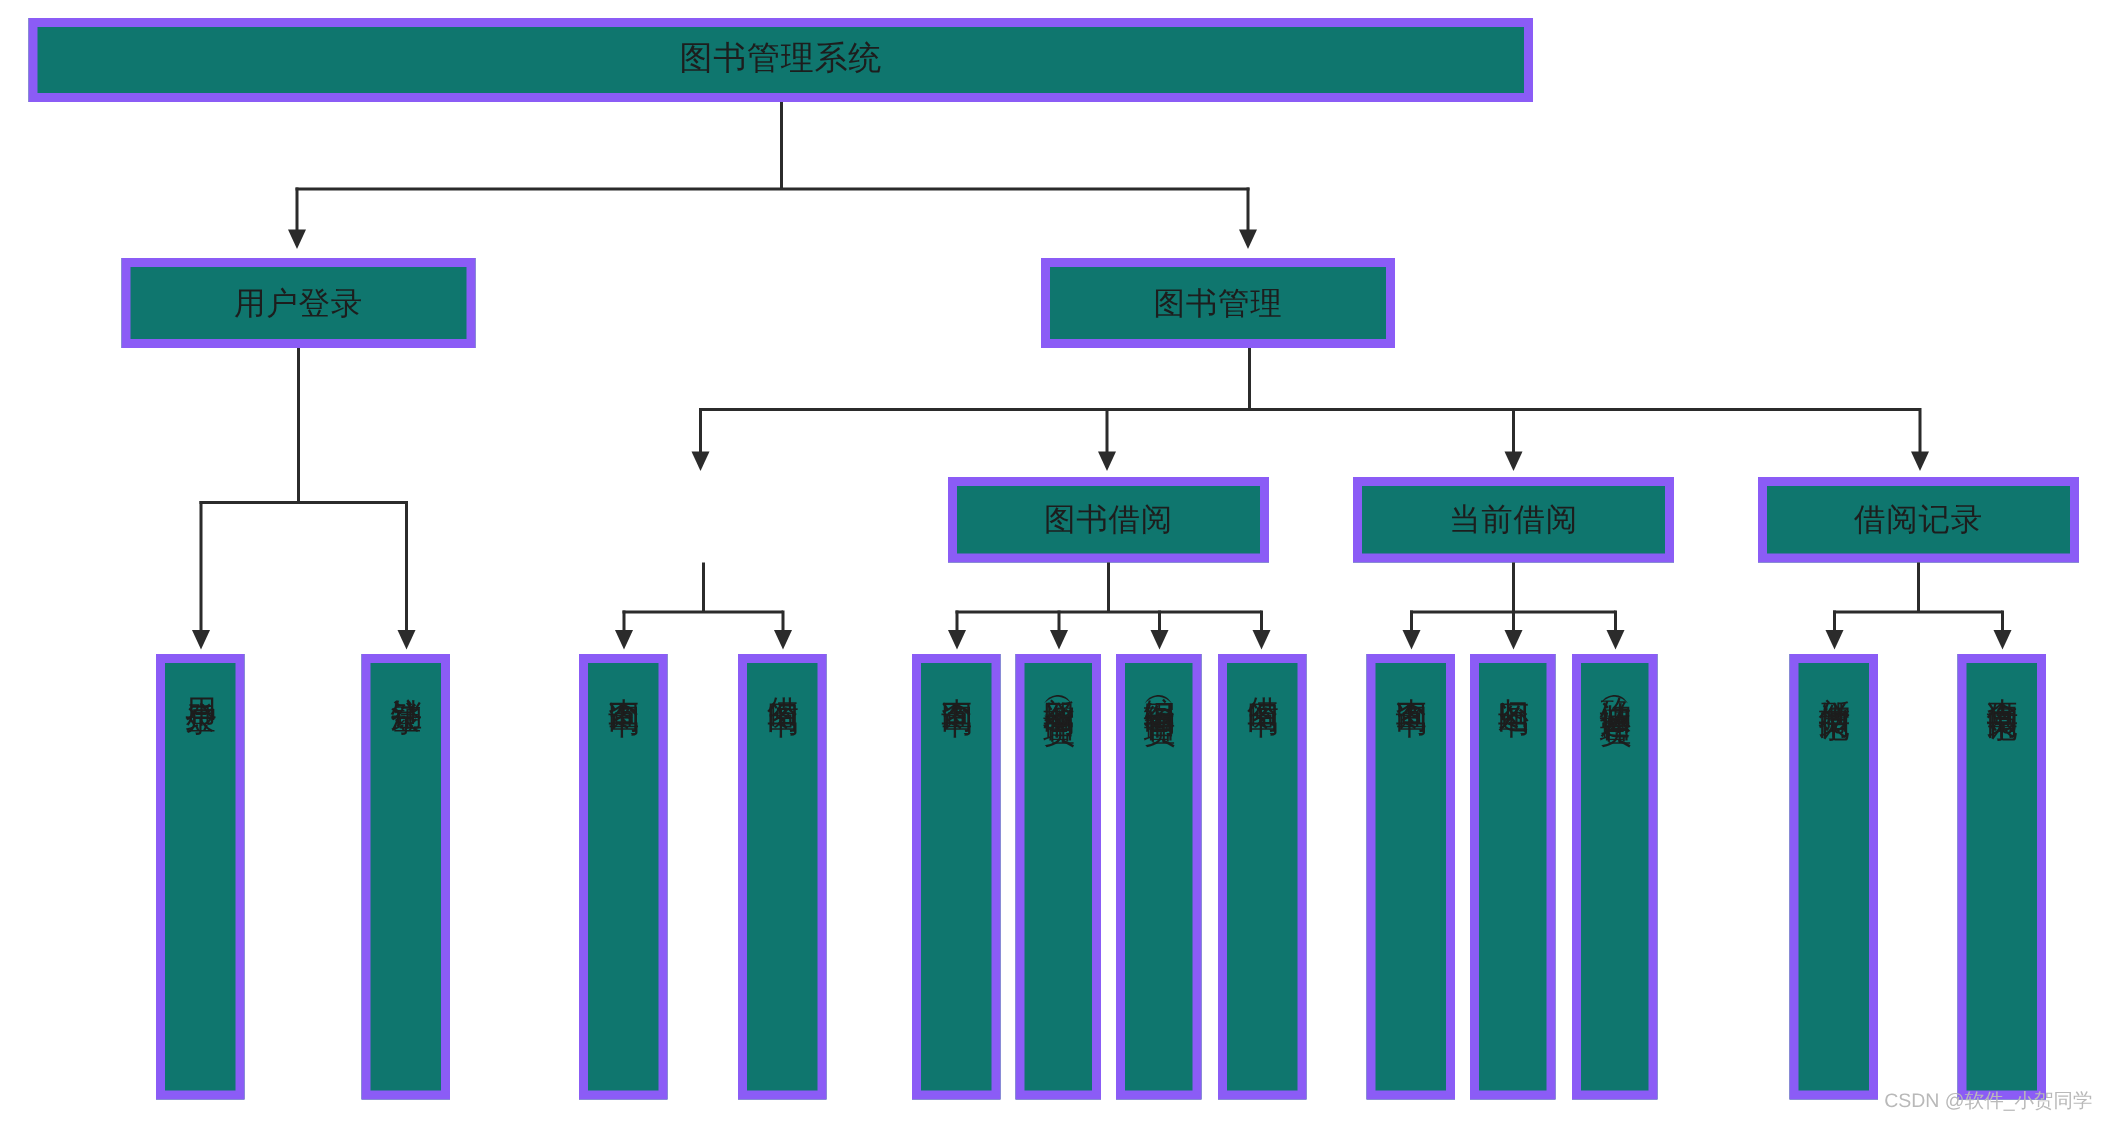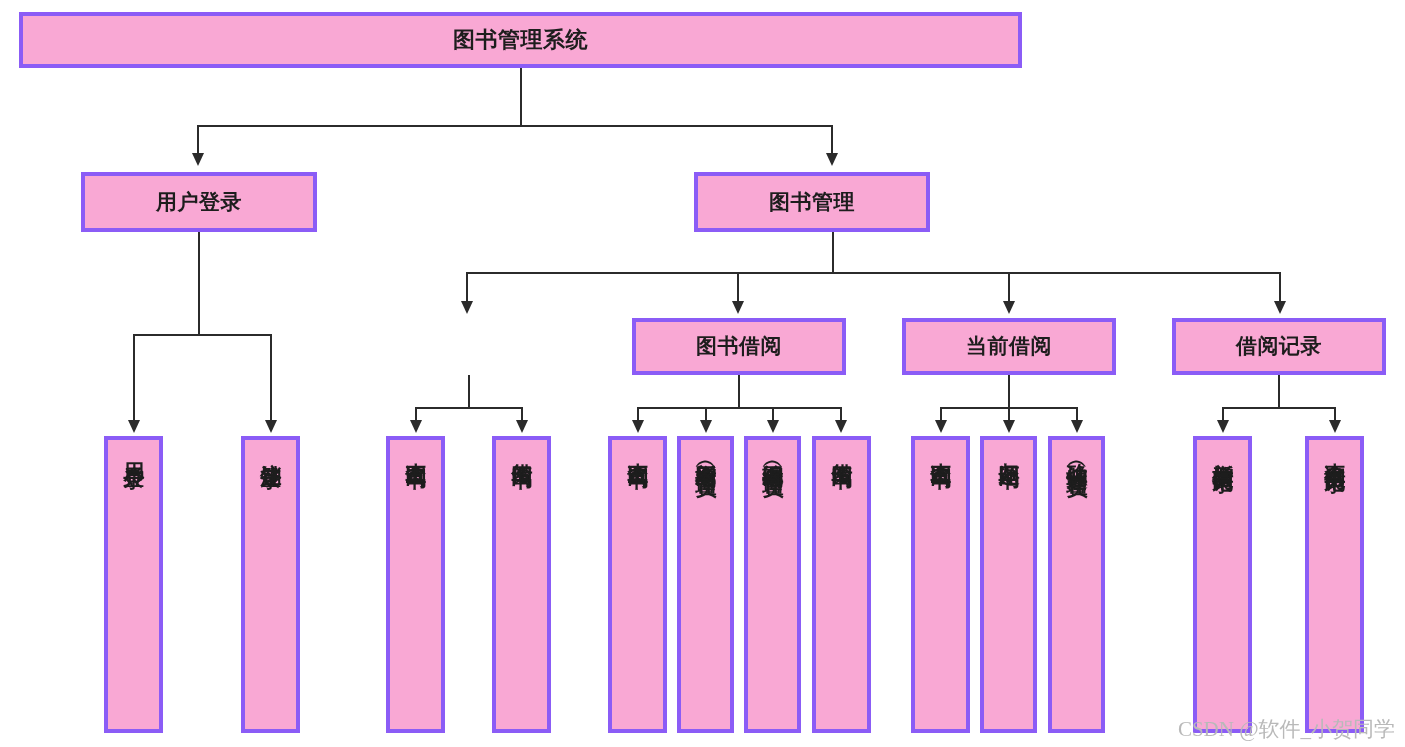--- a/index.html
+++ b/index.html
@@ -11,27 +11,26 @@
     position:relative;
     width:1405px;
     height:747px;
     background:#ffffff;
     overflow:hidden;
   }
   
   .node{
     position:absolute;
     box-sizing:border-box;
-    background:#f9a8d4;
-    border:4px solid #8b5cf6;
+    background:#0f766e;
+    border:6px solid #8b5cf6;
     display:flex;
     align-items:center;
     justify-content:center;
     line-height:1.18;
-    font-weight:bold;
   }
   .node .label{
     display:block;
     text-align:center;
     white-space:nowrap;
   }
   
   .node.horiz .label{
     font-size:21px;
     letter-spacing:.5px;
@@ -60,25 +59,25 @@
     width:0;height:0;
     border-left:6px solid transparent;
     border-right:6px solid transparent;
     border-top:13px solid #2b2b2b;
   }
   
   #watermark{
     position:absolute;
     right:10px;
     bottom:4px;
-    font-size:21px;
+    font-size:13px;
     color:#b9b9b9;
     white-space:nowrap;
     pointer-events:none;
-    font-family:Liberation Serif, serif;
+    font-family:Liberation Sans, sans-serif;
   }
 </style>
 </head>
 <body>
 
 <div id="canvas">
 
   <div class="node root horiz" style="left:19px;top:12px;width:1003px;height:56px;">
     <span class="label">图书管理系统</span>
   </div>

